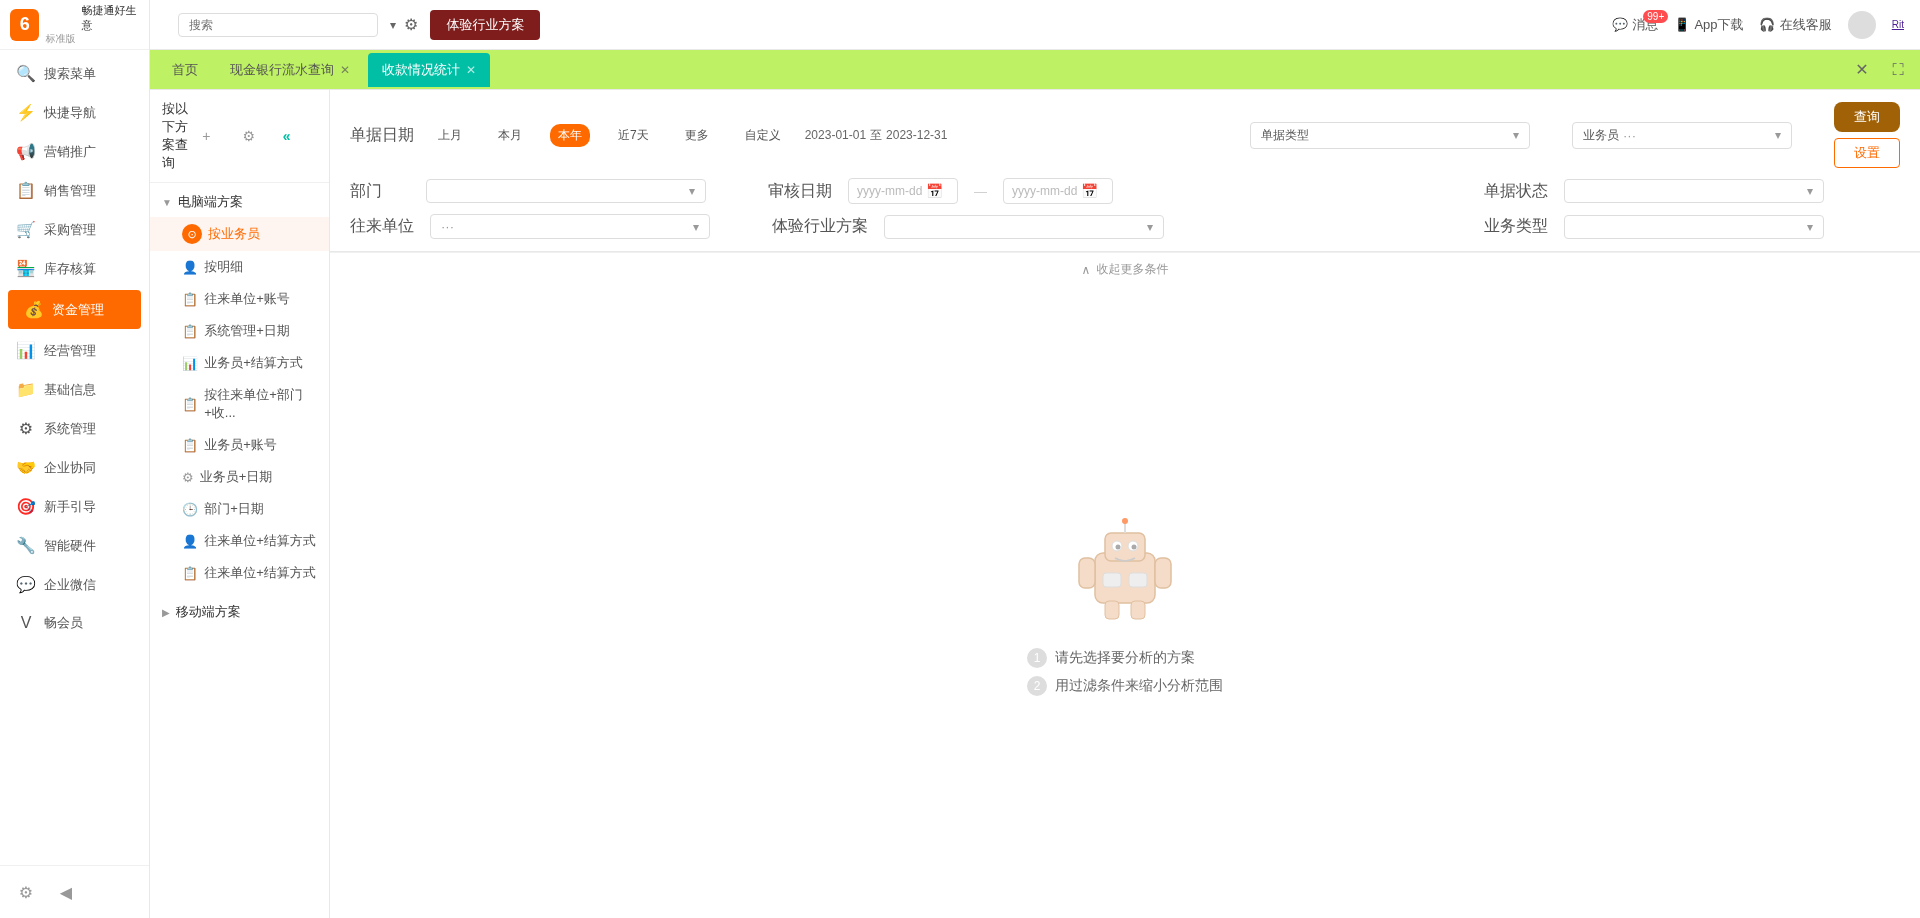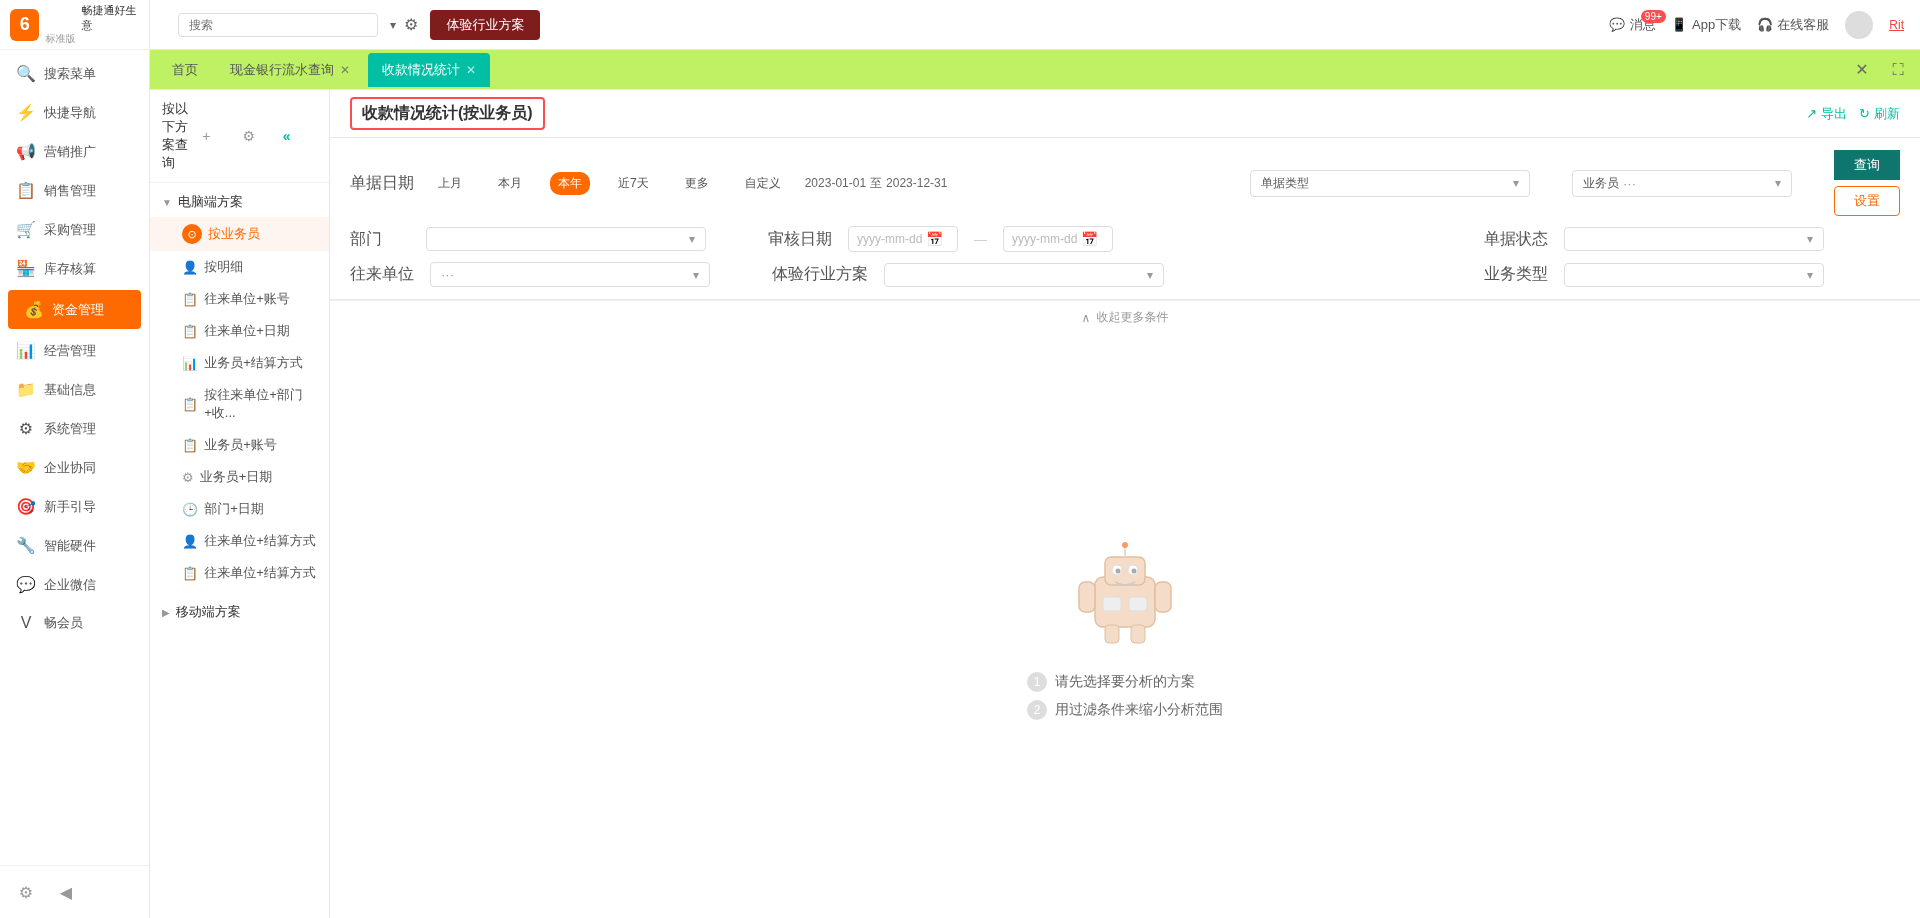--- a/index.html
+++ b/index.html
@@ -28,21 +28,21 @@
     .topbar-center { display: flex; align-items: center; gap: 8px; }
     .topbar-dropdown { font-size: 12px; color: #666; cursor: pointer; }
     .topbar-gear { font-size: 16px; color: #666; cursor: pointer; }
     .topbar-trial-btn { background: #7f1d1d; color: #fff; padding: 6px 16px; border-radius: 4px; font-size: 13px; cursor: pointer; border: none; }
     .topbar-right { margin-left: auto; display: flex; align-items: center; gap: 16px; }
     .topbar-msg { display: flex; align-items: center; gap: 4px; font-size: 13px; color: #555; cursor: pointer; position: relative; }
     .msg-badge { background: #ff4d4f; color: #fff; font-size: 10px; padding: 1px 4px; border-radius: 8px; position: absolute; top: -6px; right: -10px; }
     .topbar-app { display: flex; align-items: center; gap: 4px; font-size: 13px; color: #555; cursor: pointer; }
     .topbar-service { display: flex; align-items: center; gap: 4px; font-size: 13px; color: #555; cursor: pointer; }
     .topbar-avatar { width: 28px; height: 28px; background: #ddd; border-radius: 50%; }
-    .topbar-username { font-size: 12px; color: #ef4444; text-decoration: underline; }
+    .topbar-username { font-size: 10px; color: #4c1d95; text-decoration: underline; }
 
     
     .tabs { height: 40px; background: #bef264; display: flex; align-items: center; border-bottom: 1px solid #e8e8e8; padding: 0 8px; gap: 4px; }
     .tab { padding: 8px 14px; font-size: 13px; color: #555; cursor: pointer; display: flex; align-items: center; gap: 6px; border-radius: 4px 4px 0 0; }
     .tab.home { color: #555; }
     .tab.active { background: #00bfa5; color: #fff; }
     .tab .close { font-size: 12px; opacity: 0.7; }
     .tabs-right { margin-left: auto; display: flex; gap: 8px; }
     .tab-btn { width: 28px; height: 28px; border: none; background: none; cursor: pointer; color: #666; font-size: 16px; display: flex; align-items: center; justify-content: center; }
 
@@ -76,21 +76,21 @@
     .filter-section { background: #fff; padding: 12px 20px; border-bottom: 1px solid #e8e8e8; }
     .filter-row { display: flex; align-items: center; gap: 16px; margin-bottom: 10px; }
     .filter-row:last-child { margin-bottom: 0; }
     .filter-label { font-size: 16px; color: #555; white-space: nowrap; min-width: 60px; }
     .date-tabs { display: flex; gap: 20px; align-items: center; }
     .date-tab { padding: 3px 8px; font-size: 12px; color: #555; cursor: pointer; border-radius: 3px; }
     .date-tab.active { background: #ff6a00; color: #fff; border-radius: 10px; }
     .date-range { font-size: 12px; color: #666; display: flex; align-items: center; gap: 4px; }
     .filter-select { border: 1px solid #ddd; border-radius: 4px; padding: 4px 10px; font-size: 12px; color: #555; display: flex; align-items: center; gap: 4px; cursor: pointer; min-width: 180px; flex: 1; }
     .filter-select .arrow { margin-left: auto; color: #999; }
-    .filter-query-btn { background: #0f766e; color: #fff; padding: 6px 20px; border-radius: 0; font-size: 13px; cursor: pointer; border: none; white-space: nowrap; }
+    .filter-query-btn { background: #a16207; color: #fff; padding: 6px 20px; border-radius: 8px; font-size: 13px; cursor: pointer; border: none; white-space: nowrap; }
     .filter-set-btn { background: #fff; color: #ff6a00; border: 1px solid #ff6a00; padding: 5px 16px; border-radius: 4px; font-size: 13px; cursor: pointer; white-space: nowrap; }
     .filter-actions { display: flex; flex-direction: column; gap: 6px; }
     .date-separator { color: #ccc; }
     .date-input { border: 1px solid #ddd; border-radius: 4px; padding: 4px 8px; font-size: 12px; color: #bbb; display: flex; align-items: center; gap: 4px; min-width: 110px; }
     .calendar-icon { font-size: 14px; color: #bbb; }
     .filter-more { color: #999; font-size: 13px; cursor: pointer; }
     .collapse-bar { background: #fff; padding: 8px 20px; display: flex; align-items: center; justify-content: center; gap: 6px; color: #999; font-size: 12px; cursor: pointer; border-top: 1px solid #f0f0f0; }
     .collapse-arrow { font-size: 12px; }
 
     
@@ -251,21 +251,21 @@
           <div class="tree-item">
             <span class="item-icon">👤</span>
             <span>按明细</span>
           </div>
           <div class="tree-item">
             <span class="item-icon">📋</span>
             <span>往来单位+账号</span>
           </div>
           <div class="tree-item">
             <span class="item-icon">📋</span>
-            <span>往来单位+日期</span>
+            <span>系统管理+日期</span>
           </div>
           <div class="tree-item">
             <span class="item-icon">📊</span>
             <span>业务员+结算方式</span>
           </div>
           <div class="tree-item">
             <span class="item-icon">📋</span>
             <span>按往来单位+部门+收...</span>
           </div>
           <div class="tree-item">
@@ -292,35 +292,20 @@
       <div class="tree-section">
         <div class="tree-header">
           <span class="tree-arrow">▶</span>
           <span>移动端方案</span>
         </div>
       </div>
     </div>
 
     <div class="right-panel">
 
-      <div class="page-header">
-        <div class="page-title-box">
-          <span class="page-title">收款情况统计(按业务员)</span>
-        </div>
-        <div class="page-header-actions">
-          <div class="action-btn">
-            <span>↗</span>
-            <span>导出</span>
-          </div>
-          <div class="action-btn">
-            <span>↻</span>
-            <span>刷新</span>
-          </div>
-        </div>
-      </div>
 
       <div class="filter-section">
 
         <div class="filter-row">
           <span class="filter-label">单据日期</span>
           <div class="date-tabs">
             <span class="date-tab">上月</span>
             <span class="date-tab">本月</span>
             <span class="date-tab active">本年</span>
             <span class="date-tab">近7天</span>

